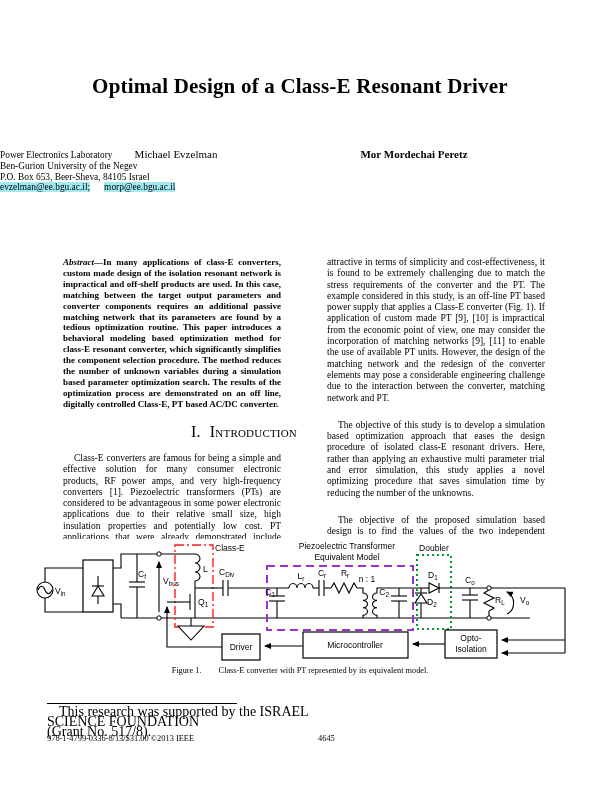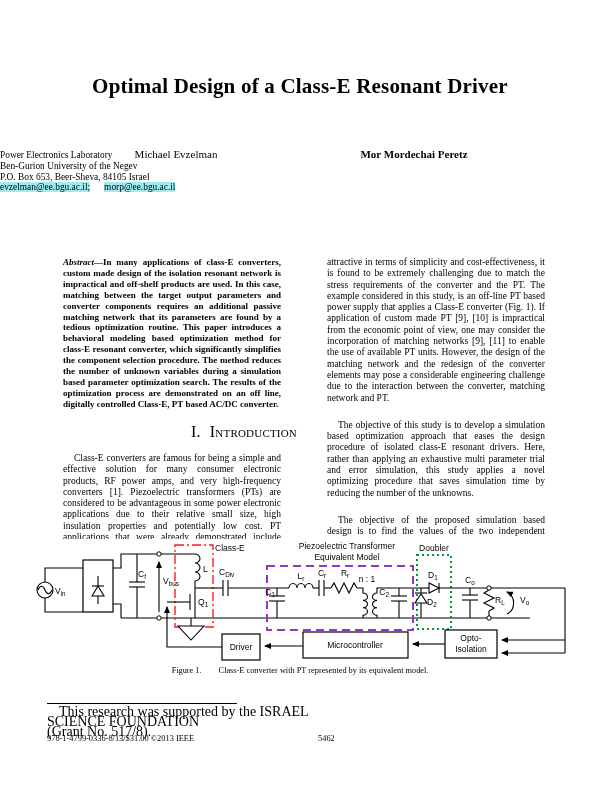--- a/index.html
+++ b/index.html
@@ -244,15 +244,15 @@
 
   <div class="caption"><span class="cap-label">Figure 1.</span><span>Class-E converter with PT represented by its equivalent model.</span></div>
 
   <div class="fn-rule"></div>
   <div class="footnote">
     <div class="fn1">This research was supported by the ISRAEL SCIENCE FOUNDATION</div>
     <div>(Grant No. 517/8).</div>
   </div>
 
   <div class="copyright">978-1-4799-0336-8/13/$31.00 ©2013 IEEE</div>
-  <div class="pageno">5462</div>
+  <div class="pageno">4645</div>
 
 </div>
 
 </body></html>

